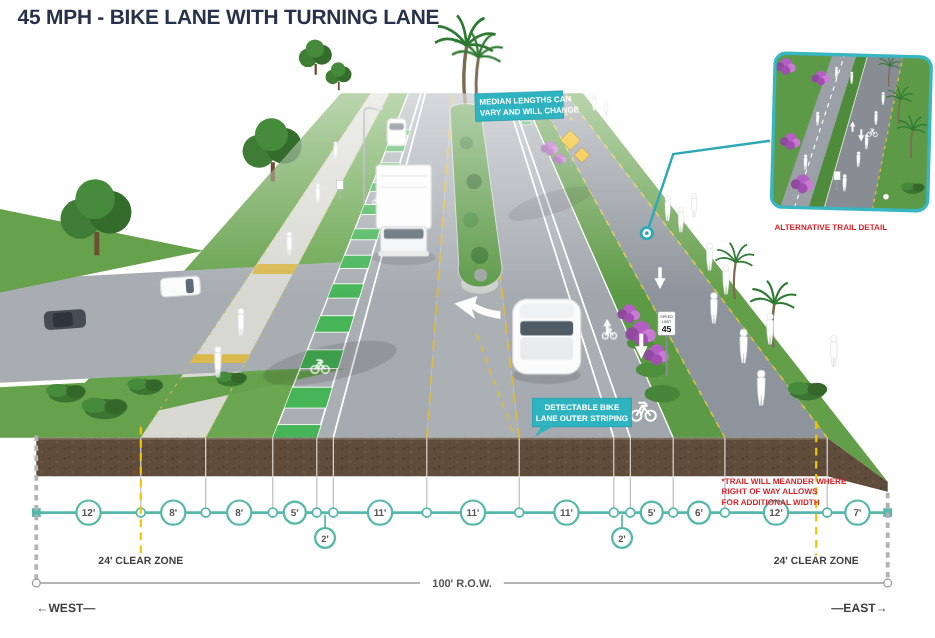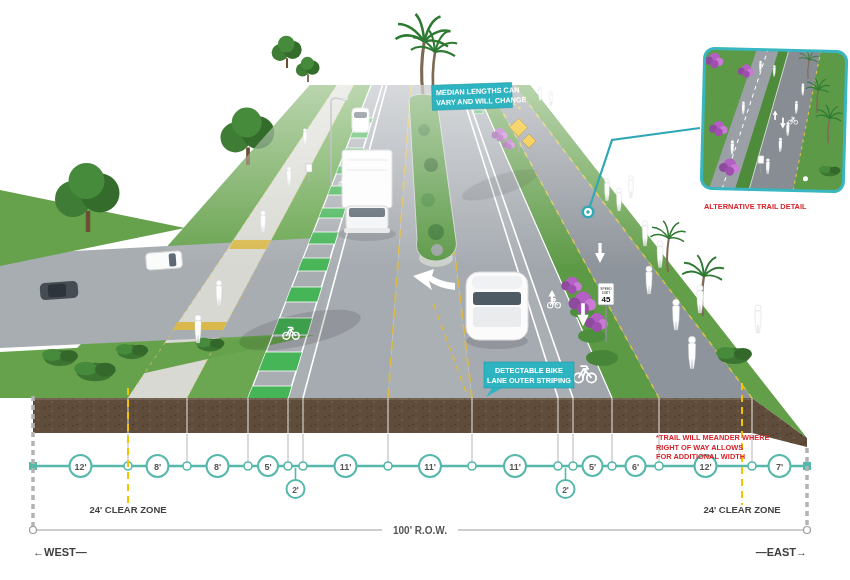--- a/index.html
+++ b/index.html
@@ -7,20 +7,21 @@
          font-family:"Liberation Sans",sans-serif;}
   #page-title{position:absolute;left:16px;top:6px;font-size:19px;font-weight:bold;
               color:#27314a;letter-spacing:-0.2px;}
   svg{position:absolute;left:0;top:0;font-family:"Liberation Sans",sans-serif;}
   text{user-select:none;}
 </style>
 </head>
 <body>
 
 <div id="stage">
+  <div id="page-title">45 MPH - BIKE LANE WITH TURNING LANE</div>
 
   <svg width="850" height="580" viewBox="0 0 850 580">
     <defs>
       <linearGradient id="haze" x1="0" y1="85" x2="0" y2="270" gradientUnits="userSpaceOnUse">
         <stop offset="0" stop-color="#ffffff" stop-opacity="0.55"></stop>
         <stop offset="1" stop-color="#ffffff" stop-opacity="0"></stop>
       </linearGradient>
       <pattern id="dirtspeck" width="14" height="9" patternUnits="userSpaceOnUse">
         <rect width="14" height="9" fill="none"></rect>
         <circle cx="3" cy="3" r="1.1" fill="#3f3124"></circle>

